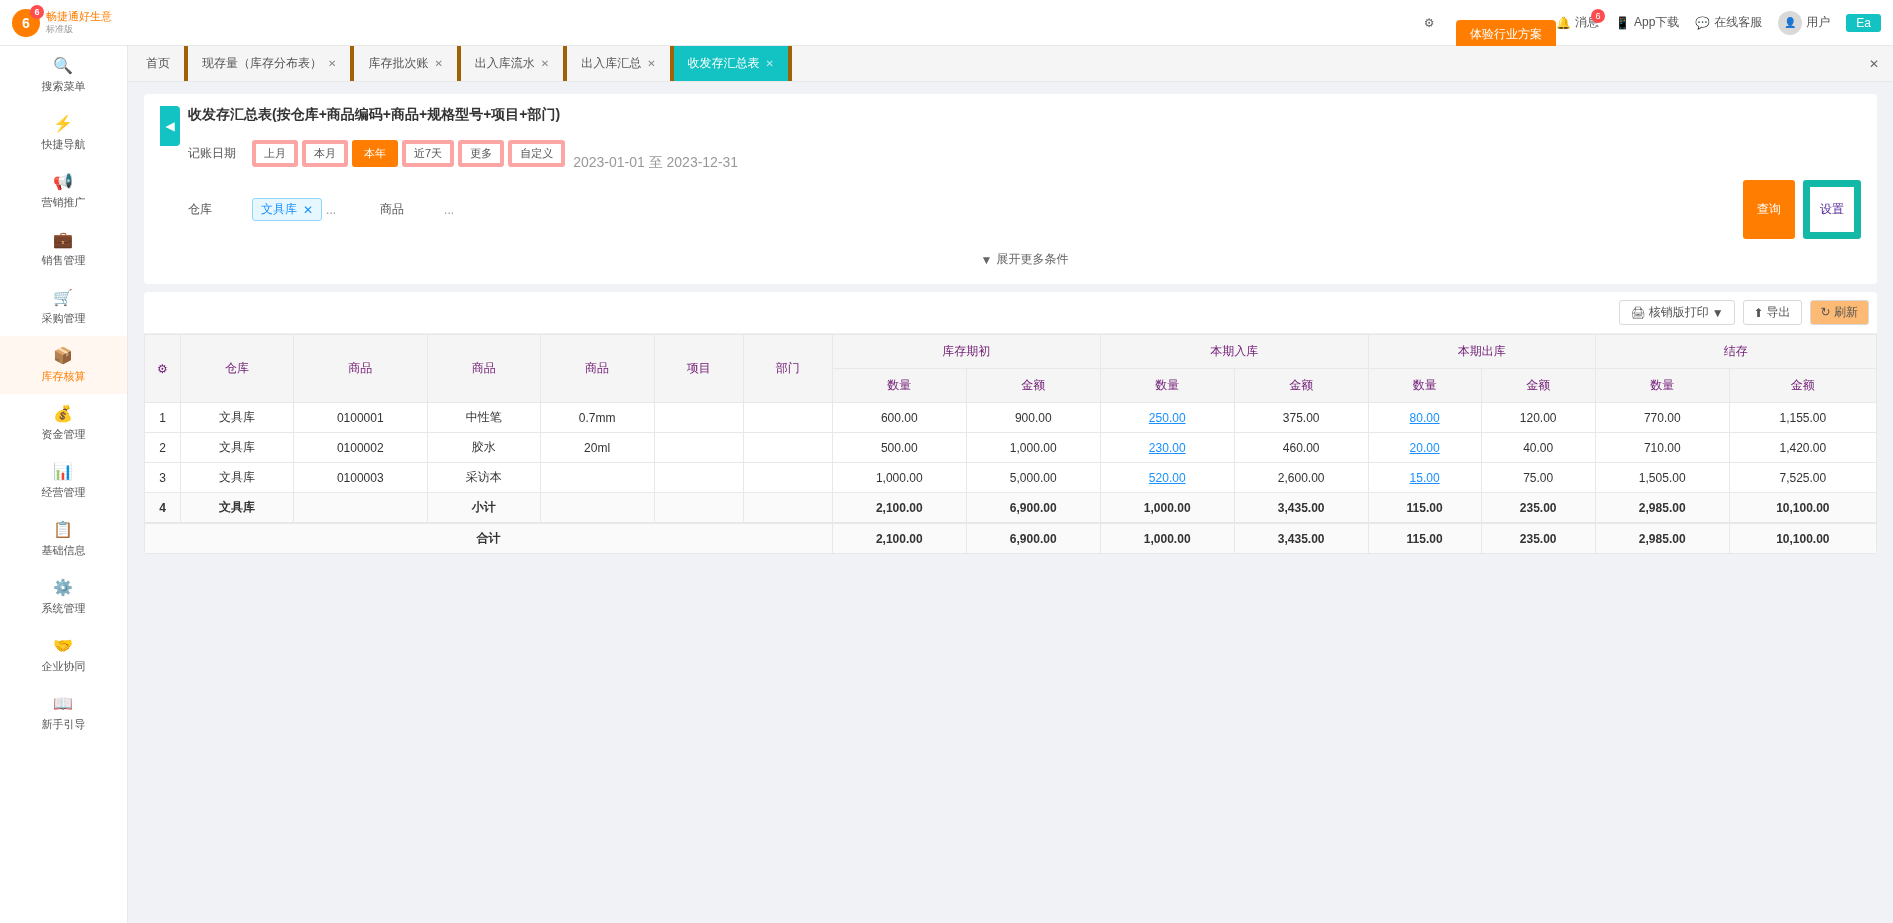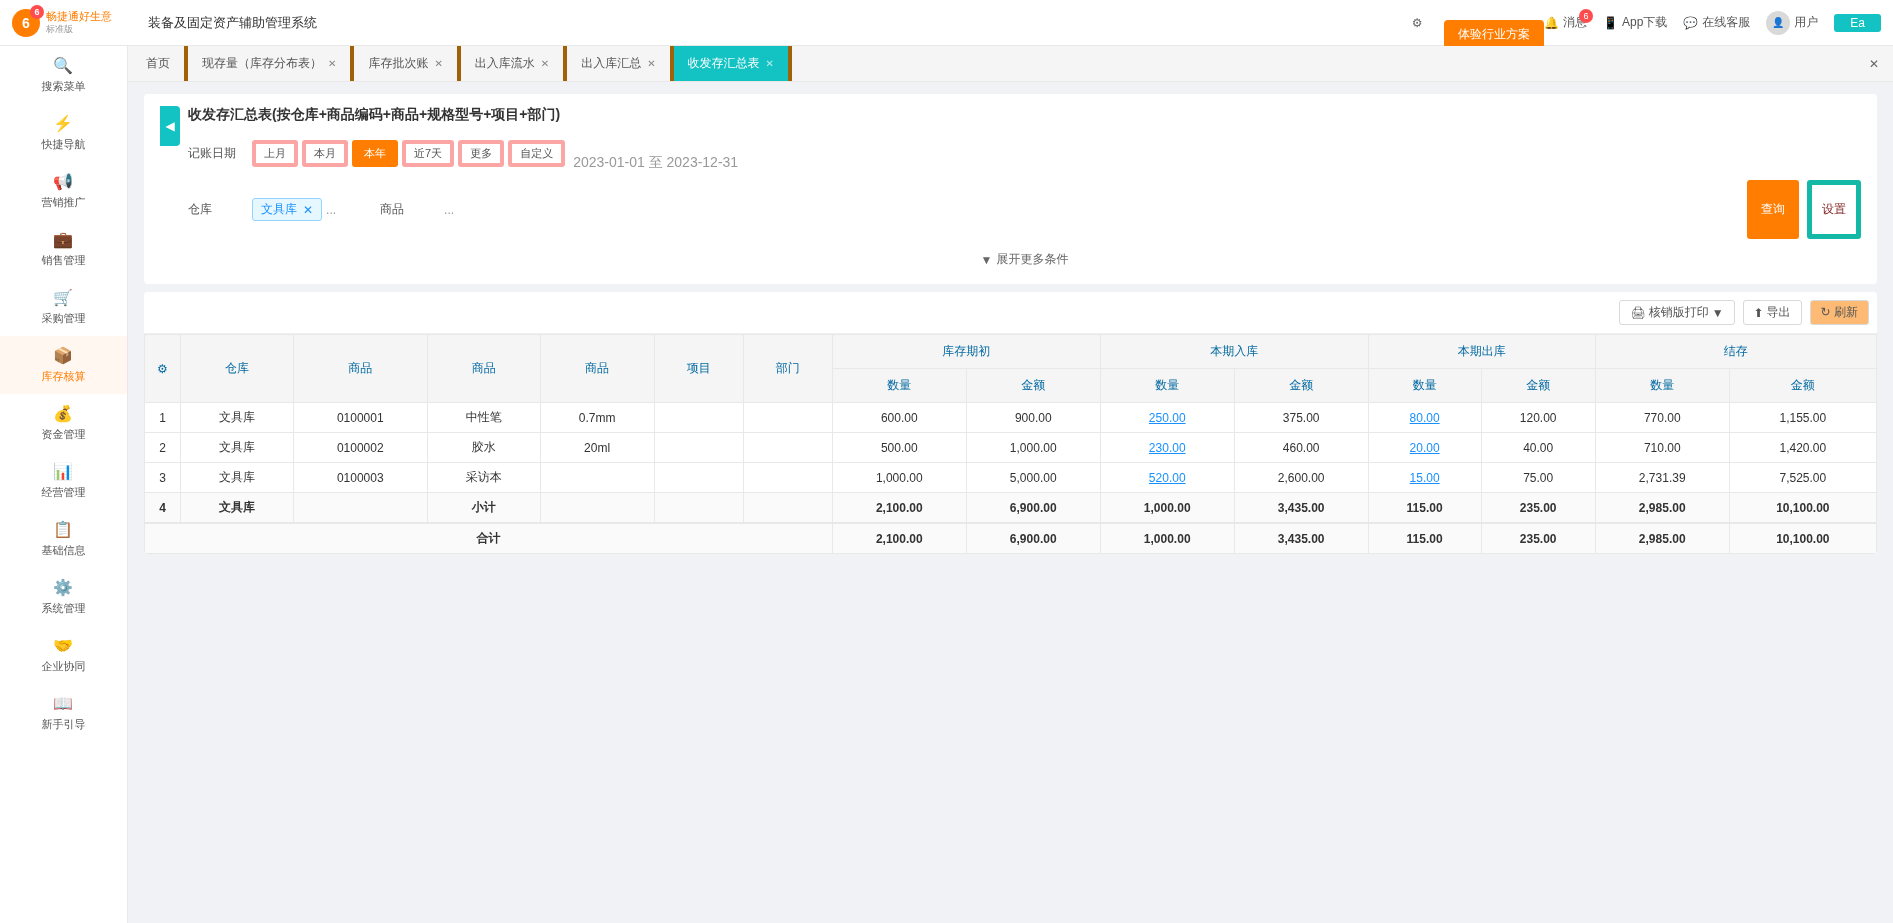--- a/index.html
+++ b/index.html
@@ -46,63 +46,62 @@
     .filter-label { color: #555; font-size: 12px; min-width: 60px; }
     .date-btns { display: flex; align-items: center; gap: 4px; }
     .date-btn { padding: 2px 8px; border: 4px solid #fca5a5; border-radius: 3px; cursor: pointer; color: #555; background: #fff; font-size: 11px; }
     .date-btn.active { background: #ff7d00; color: #fff; border-color: #ff7d00; }
     .date-range { color: #999; font-size: 14px; margin-left: 4px; margin-top: 20px; }
     .filter-tag { display: flex; align-items: center; gap: 4px; background: #e6f7ff; border: 1px solid #91d5ff; border-radius: 3px; padding: 2px 8px; color: #1890ff; font-size: 12px; }
     .filter-tag-close { cursor: pointer; margin-left: 2px; }
     .filter-more { color: #999; cursor: pointer; }
     .filter-right { margin-left: auto; display: flex; gap: 8px; }
     .query-btn { background: #ff7d00; color: #fff; border: none; border-radius: 3px; padding: 21px 14px; cursor: pointer; font-size: 12px; }
-    .settings-link { color: #7f1d1d; cursor: pointer; font-size: 12px; border: 5px solid #14b8a6; border-radius: 3px; padding: 5px 10px; background: #fff; }
+    .settings-link { color: #4c1d95; cursor: pointer; font-size: 12px; border: 7px solid #14b8a6; border-radius: 3px; padding: 5px 10px; background: #fff; }
     .expand-row { display: flex; align-items: center; justify-content: center; color: #666; font-size: 12px; cursor: pointer; gap: 4px; padding: 4px 0; }
     .section-arrow { width: 20px; height: 40px; background: #13c2c2; display: flex; align-items: center; justify-content: center; cursor: pointer; color: #fff; border-radius: 0 4px 4px 0; flex-shrink: 0; }
 
     
     .data-table-wrap { background: #fff; border-radius: 4px; overflow: auto; }
     .data-table { width: 100%; border-collapse: collapse; font-size: 12px; }
-    .data-table th { background: #f5f5f5; border: 1px solid #e8e8e8; padding: 8px 10px; text-align: center; font-weight: normal; color: #0369a1; white-space: nowrap; }
+    .data-table th { background: #f5f5f5; border: 1px solid #e8e8e8; padding: 8px 10px; text-align: center; font-weight: normal; color: #701a75; white-space: nowrap; }
     .data-table td { border: 1px solid #e8e8e8; padding: 6px 10px; text-align: center; color: #333; }
     .data-table .bold-row td { font-weight: bold; background: #fafafa; }
     .data-table .link-val { color: #1890ff; text-decoration: underline; cursor: pointer; }
     .th-group { text-align: center; background: #f5f5f5; }
     .settings-col { width: 36px; }
 
     
     .table-footer { background: #fafafa; border-top: 2px solid #e8e8e8; }
     .table-footer td { font-weight: bold; border: 1px solid #e8e8e8; padding: 6px 10px; text-align: center; }
 
     
     .table-top { display: flex; align-items: center; justify-content: space-between; padding: 8px 8px; background: #fff; border-bottom: 1px solid #f0f0f0; }
     .table-top-right { display: flex; align-items: center; gap: 8px; }
     .refresh-btn { border: 1px solid #d9d9d9; background: #fdba74; padding: 3px 10px; border-radius: 3px; cursor: pointer; color: #555; font-size: 12px; }
     .export-btn { border: 1px solid #d9d9d9; background: #fff; padding: 3px 10px; border-radius: 3px; cursor: pointer; color: #555; font-size: 12px; display: flex; align-items: center; gap: 3px; }
     .print-btn { border: 1px solid #d9d9d9; background: #fff; padding: 3px 10px; border-radius: 3px; cursor: pointer; color: #555; font-size: 12px; display: flex; align-items: center; gap: 3px; }
-    .ea-badge { background: #13c2c2; color: #fff; border-radius: 3px; padding: 2px 16px; font-size: 12px; }
+    .ea-badge { background: #13c2c2; color: #fff; border-radius: 3px; padding: 2px 10px; font-size: 12px; }
   </style>
 </head>
 <body>
 
 <div class="app-wrapper">
 
   <div class="top-bar">
     <div class="logo-area">
       <div class="logo-icon">
         <span>6</span>
         <span class="logo-badge">6</span>
       </div>
       <div>
         <div class="logo-text">畅捷通好生意</div>
         <div class="logo-sub">标准版</div>
       </div>
     </div>
-    <span class="system-title">装备及固定资产辅助管理系统</span>
     <div class="top-btn-group">
       <div class="settings-btn" title="设置">⚙</div>
       <button class="try-btn">体验行业方案</button>
     </div>
     <div class="top-right">
       <div class="notification-item">
         <span>🔔</span>
         <span>消息</span>
         <span class="notif-badge">6</span>
       </div>
@@ -334,21 +333,21 @@
                   <td>采访本</td>
                   <td></td>
                   <td></td>
                   <td></td>
                   <td>1,000.00</td>
                   <td>5,000.00</td>
                   <td><span class="link-val">520.00</span></td>
                   <td>2,600.00</td>
                   <td><span class="link-val">15.00</span></td>
                   <td>75.00</td>
-                  <td>2,731.39</td>
+                  <td>1,505.00</td>
                   <td>7,525.00</td>
                 </tr>
                 <tr class="bold-row">
                   <td>4</td>
                   <td>文具库</td>
                   <td></td>
                   <td>小计</td>
                   <td></td>
                   <td></td>
                   <td></td>

